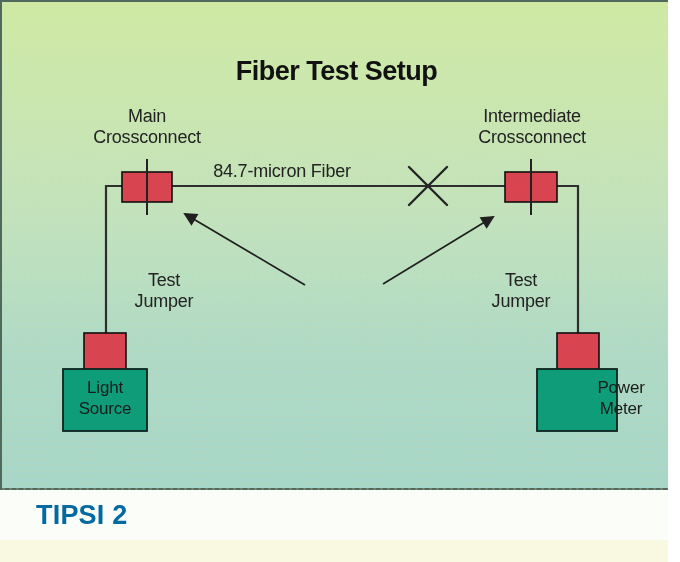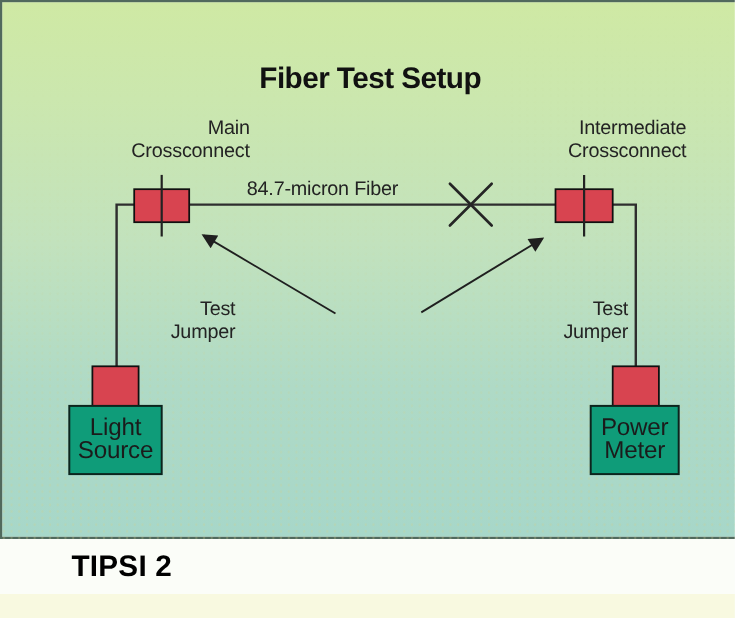--- a/index.html
+++ b/index.html
@@ -17,33 +17,33 @@
     position:absolute;left:0;top:0;width:673px;height:490px;pointer-events:none;
     background-image:radial-gradient(#cfd18e 1px, transparent 1.4px);
     background-size:7px 6px;opacity:.30;
     -webkit-mask-image:linear-gradient(180deg,transparent 0%,rgba(0,0,0,.25) 45%,#000 95%);
     mask-image:linear-gradient(180deg,transparent 0%,rgba(0,0,0,.25) 45%,#000 95%);
   }
   svg.diagram{position:absolute;left:0;top:0;}
   
   .lbl{
     position:absolute;color:#232323;font-size:18px;line-height:21px;
-    letter-spacing:-0.2px;text-align:right;white-space:pre-line;
+    letter-spacing:-0.2px;text-align:center;white-space:pre-line;
   }
   .title{
     position:absolute;left:0;top:56px;width:673px;text-align:center;
     color:#111;font-size:27px;font-weight:bold;letter-spacing:-0.5px;
   }
   .devlbl{
-    position:absolute;color:#12312a;font-size:22px;line-height:21px;
+    position:absolute;color:#12312a;font-size:17px;line-height:21px;
     text-align:center;white-space:pre-line;letter-spacing:-0.2px;color:#1b1b1b;
   }
   .caption{
-    position:absolute;left:36px;top:500px;color:#000000;
-    font-size:27px;font-weight:bold;letter-spacing:0.2px;margin-left:29px;
+    position:absolute;left:36px;top:500px;color:#0369a1;
+    font-size:27px;font-weight:bold;letter-spacing:0.2px;
   }
   .footer-strip{
     position:absolute;left:0;top:540px;width:680px;height:22px;background:#f8f9e0;
   }
 </style>
 </head>
 <body>
 
 <div class="stage">
 
@@ -78,35 +78,35 @@
 
     <rect x="557" y="333" width="42" height="37" fill="#d84450" stroke="#101010" stroke-width="1.6"></rect>
     <rect x="537" y="369" width="80" height="62" fill="#0f9c79" stroke="#0c241d" stroke-width="1.8"></rect>
   </svg>
 
   <div class="title">Fiber Test Setup</div>
 
   <div class="lbl" style="left:67px;top:106px;width:160px;">Main
 Crossconnect</div>
 
-  <div class="lbl" style="left:464px;top:106px;width:160px;">Intermediate
+  <div class="lbl" style="left:452px;top:106px;width:160px;">Intermediate
 Crossconnect</div>
 
 
   <div class="lbl" style="left:202px;top:161px;width:160px;">84.7-micron Fiber</div>
 
   <div class="lbl" style="left:114px;top:270px;width:100px;">Test
 Jumper</div>
 
   <div class="lbl" style="left:471px;top:270px;width:100px;">Test
 Jumper</div>
 
 
   <div class="devlbl" style="left:63px;top:377px;width:84px;">Light
 Source</div>
 
-  <div class="devlbl" style="left:537px;top:377px;width:80px;">Power
+  <div class="devlbl" style="left:537px;top:377px;width:80px;padding-left:44px;">Power
 Meter</div>
 
   <div class="caption">TIPSI 2</div>
 
   <div class="footer-strip"></div>
 </div>
 
 </body></html>

